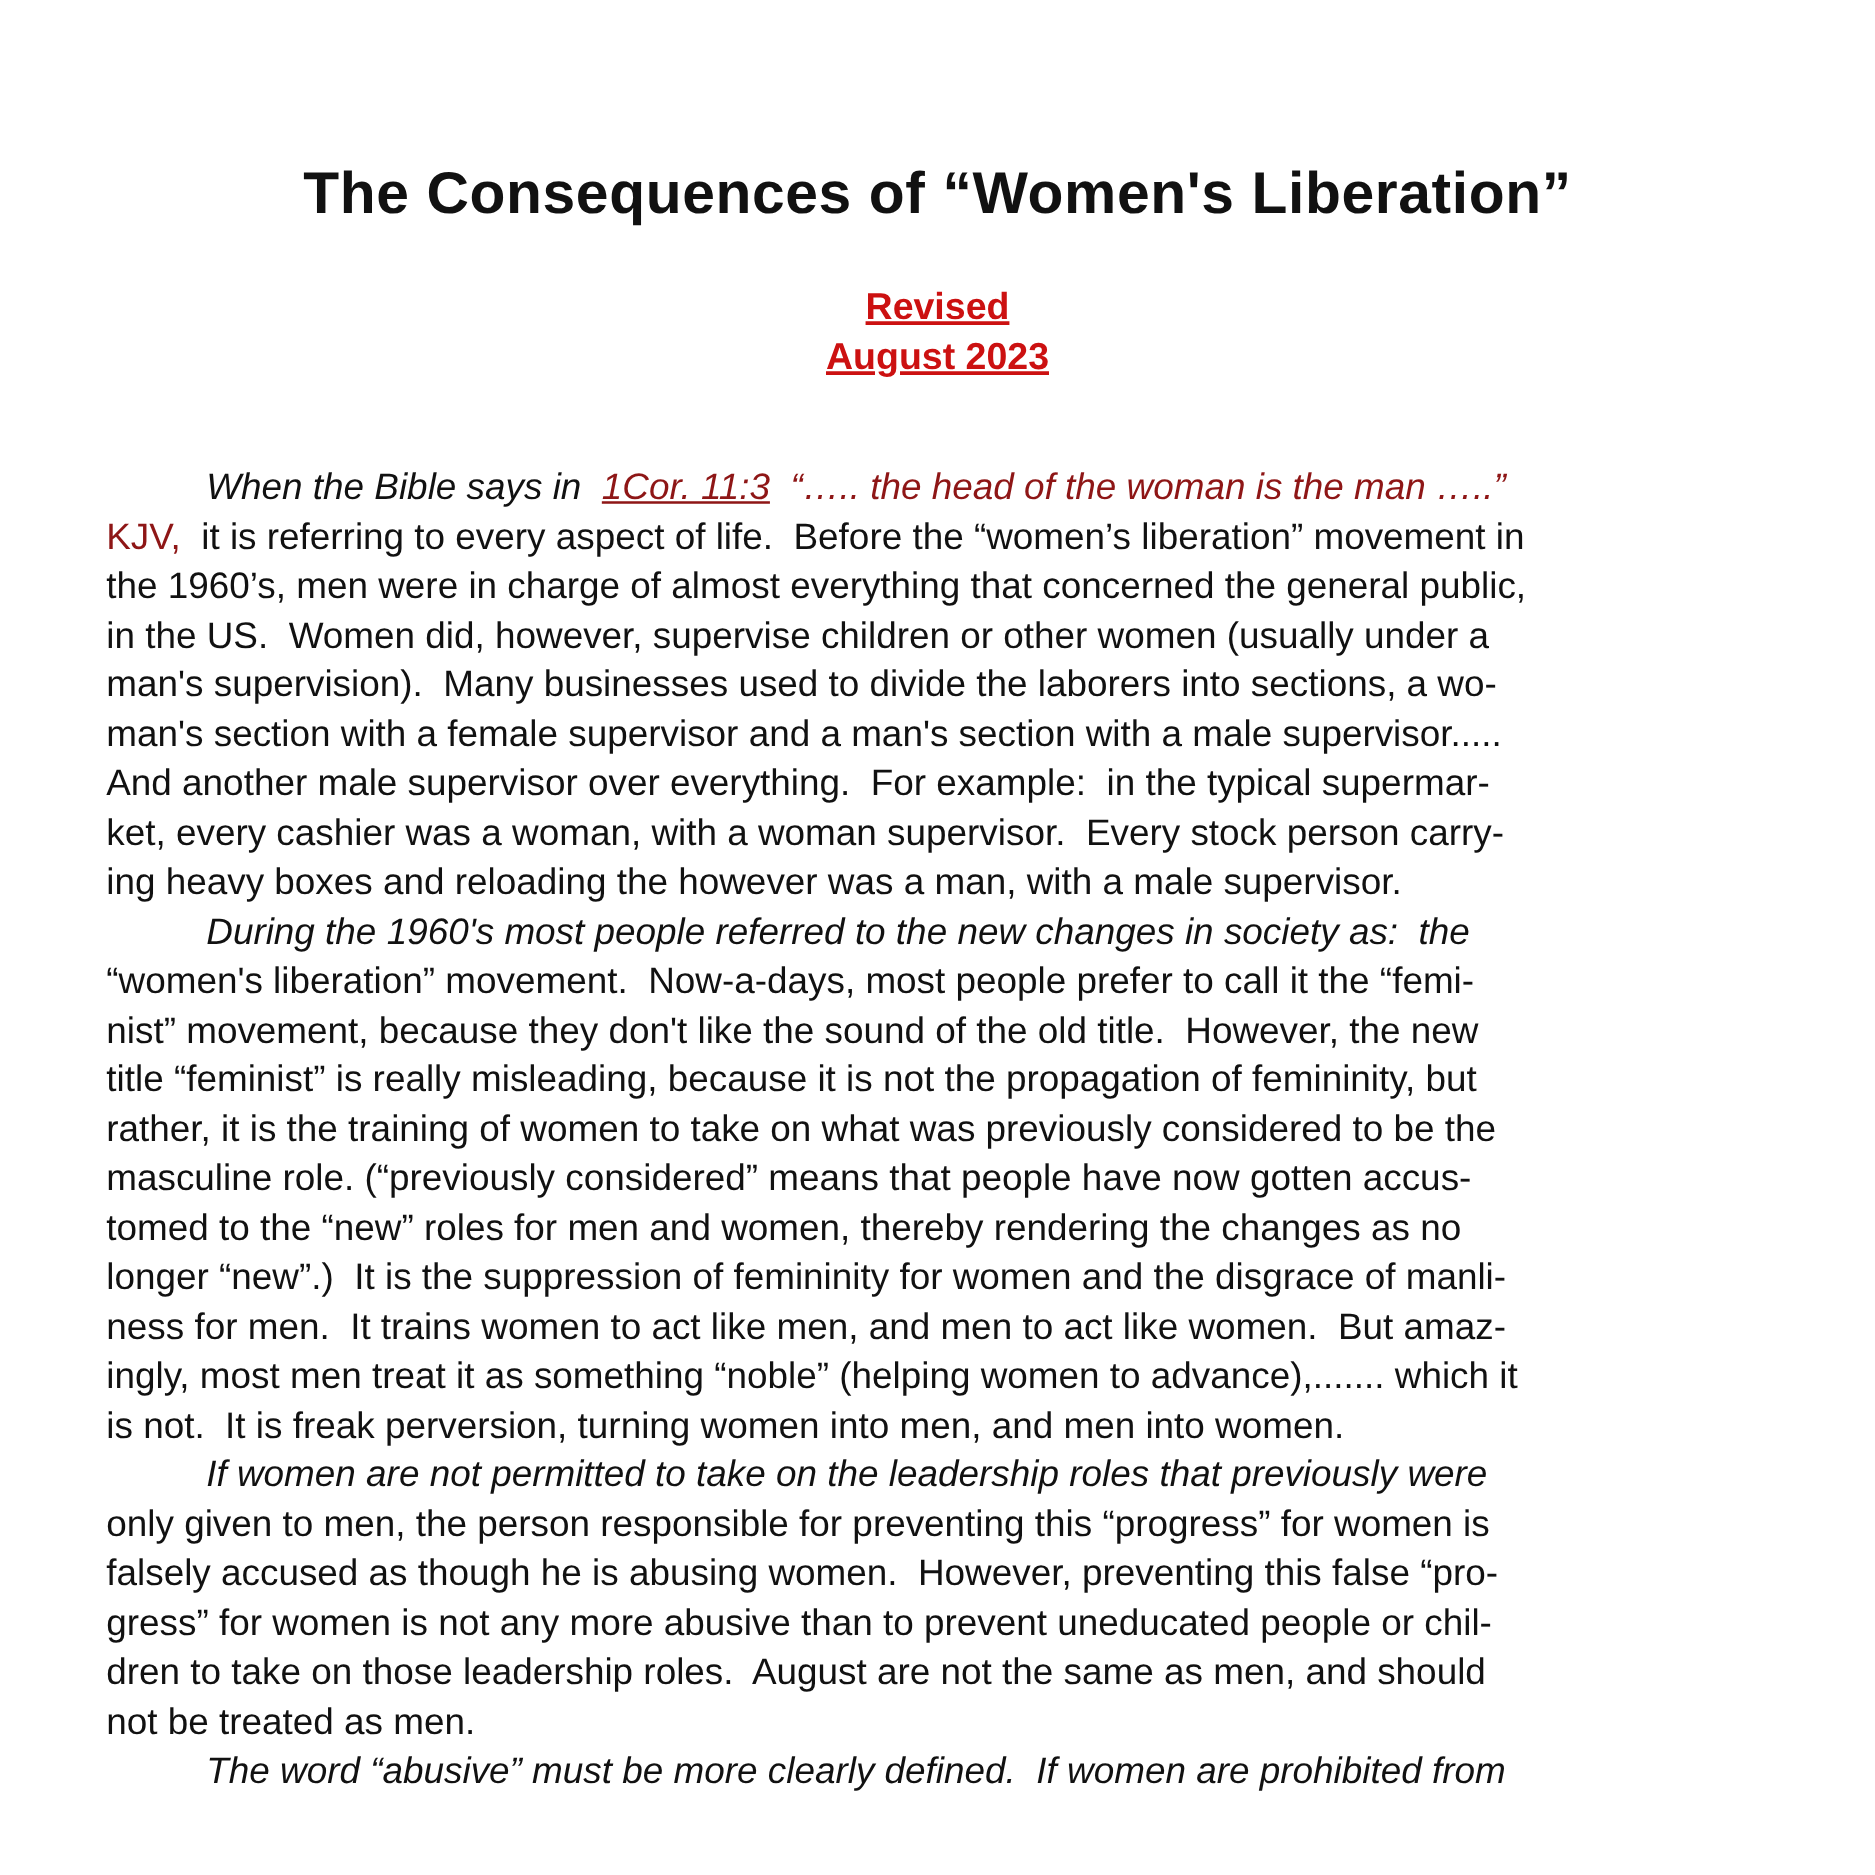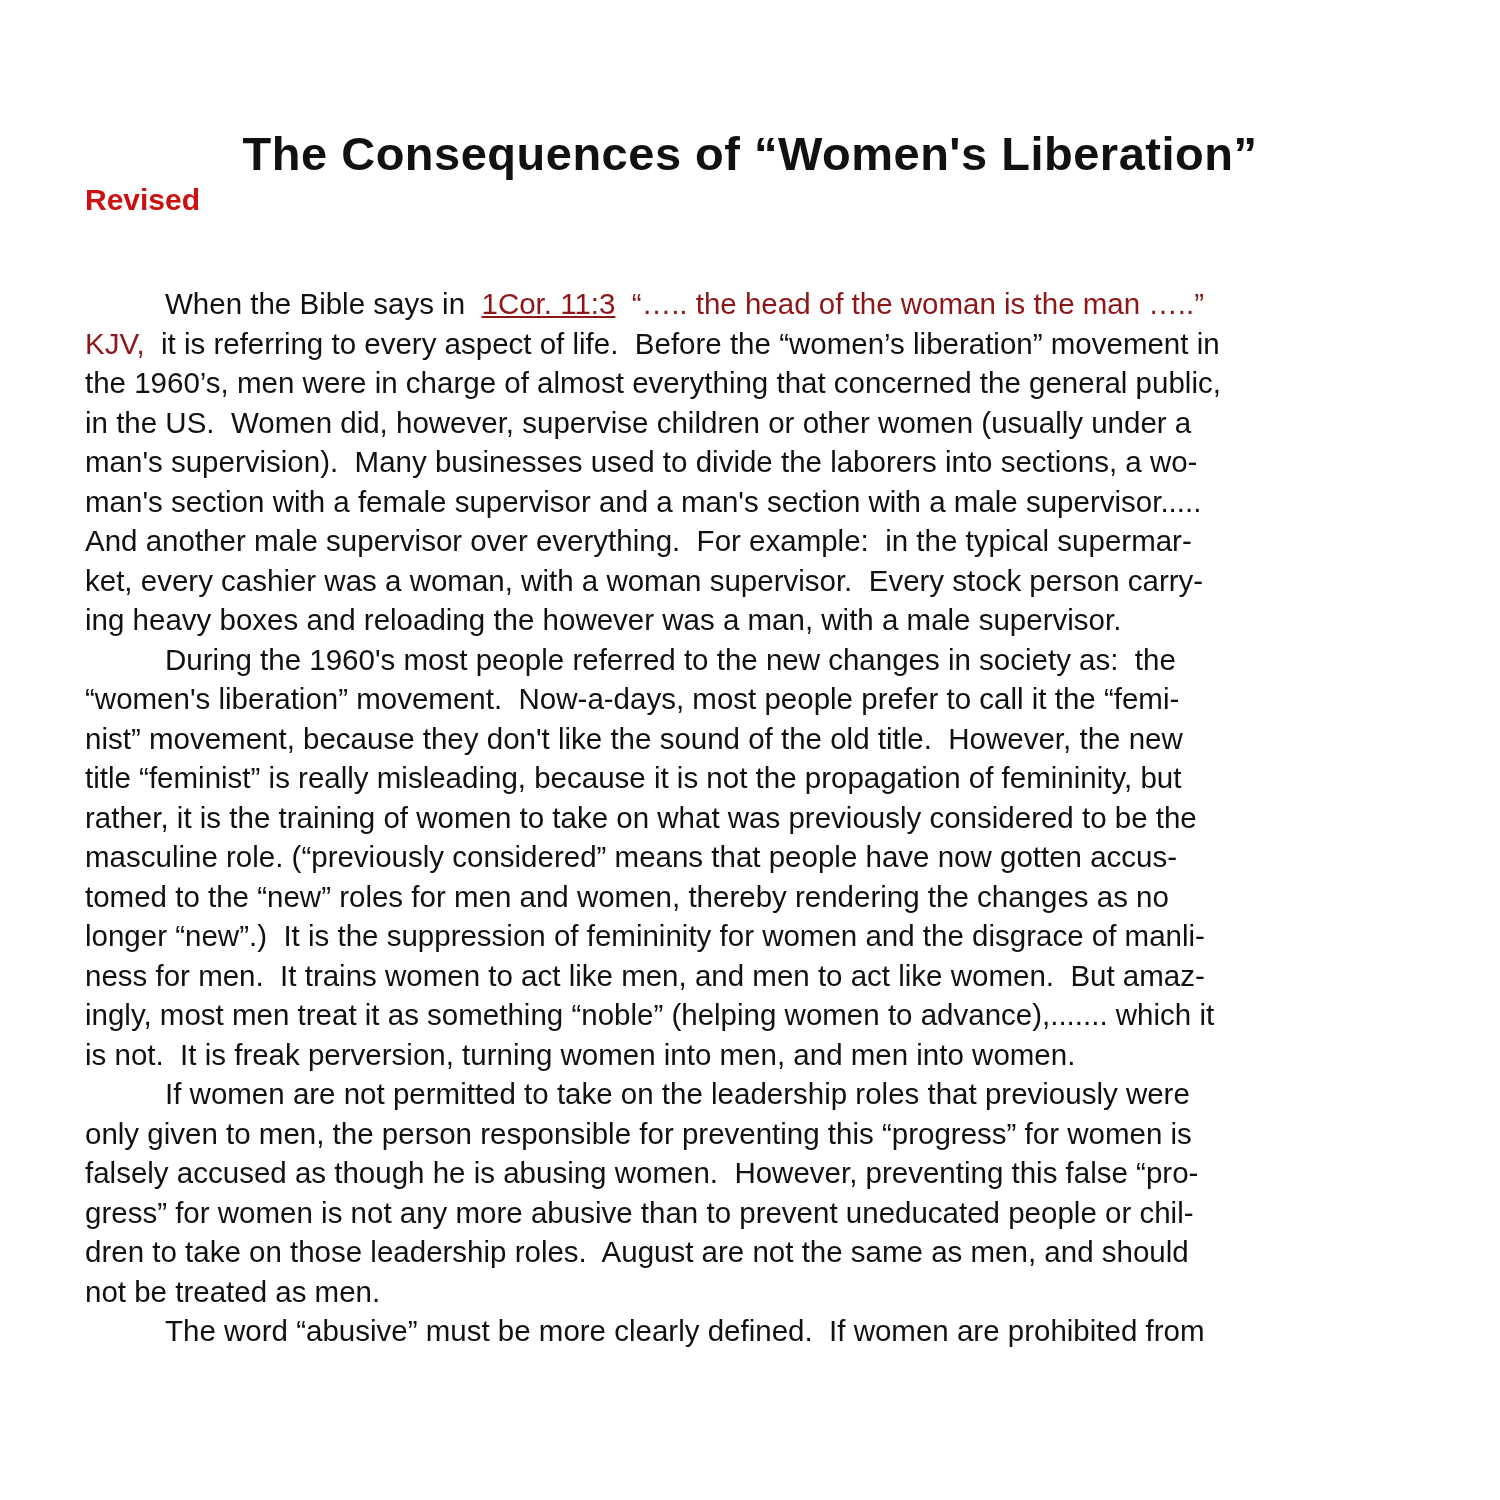--- a/index.html
+++ b/index.html
@@ -27,53 +27,57 @@
     letter-spacing: 0.5px;
   }
   .subtitle {
     margin-top: 54px;
     text-align: center;
     font-size: 30px;
     line-height: 36px;
     font-weight: normal;
   }
   .revision {
-    text-align: left;
+    margin-top: 46px;
+    text-align: center;
     font-size: 30px;
     line-height: 40px;
     font-weight: bold;
     color: var(--accent-red, #cc1111);
+    text-decoration: underline;
   }
   .body-text {
     margin-top: 64px;
     font-size: 29.5px;
     line-height: 39.5px;
   }
   .para { margin: 0; }
   .line {
     white-space: pre;
   }
   .line.indent {
     padding-left: 80px;
+    font-style: italic;
   }
   .seg-normal { color: var(--text-color, #111111); }
   .seg-scripture { color: var(--scripture-red, #8e1616); }
   .seg-link {
     color: var(--scripture-red, #8e1616);
     text-decoration: underline;
     cursor: pointer;
   }
 </style>
 </head>
 <body>
 
 <div class="page">
   <h1 class="title">The Consequences of “Women's Liberation”</h1>
   <div class="revision">
     <div>Revised</div>
+    <div>August 2023</div>
   </div>
   <div class="body-text" id="doc-body">
       <div class="para">
         <div class="line indent"><span class="seg-normal">When the Bible says in  </span><span class="seg-link">1Cor. 11:3</span><span class="seg-normal">  </span><span class="seg-scripture">“….. the head of the woman is the man …..”</span></div>
         <div class="line"><span class="seg-scripture">KJV,</span><span class="seg-normal">  it is referring to every aspect of life.  Before the “women’s liberation” movement in</span></div>
         <div class="line"><span class="seg-normal">the 1960’s, men were in charge of almost everything that concerned the general public,</span></div>
         <div class="line"><span class="seg-normal">in the US.  Women did, however, supervise children or other women (usually under a</span></div>
         <div class="line"><span class="seg-normal">man's supervision).  Many businesses used to divide the laborers into sections, a wo-</span></div>
         <div class="line"><span class="seg-normal">man's section with a female supervisor and a man's section with a male supervisor.....</span></div>
         <div class="line"><span class="seg-normal">And another male supervisor over everything.  For example:  in the typical supermar-</span></div>

